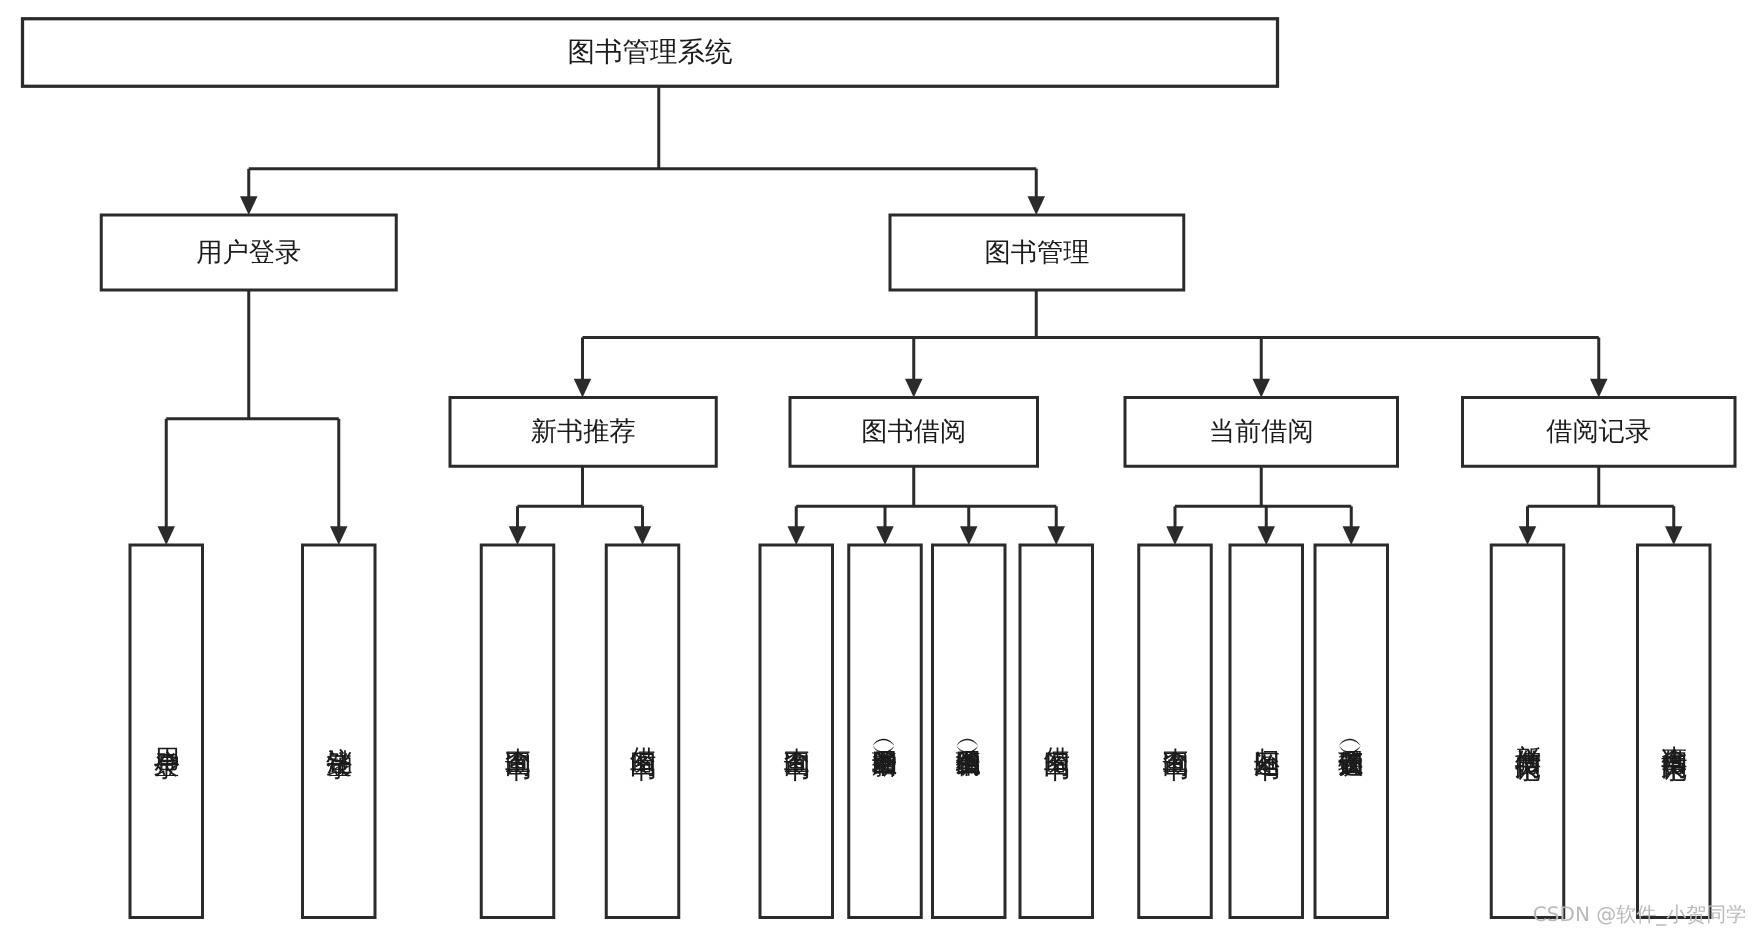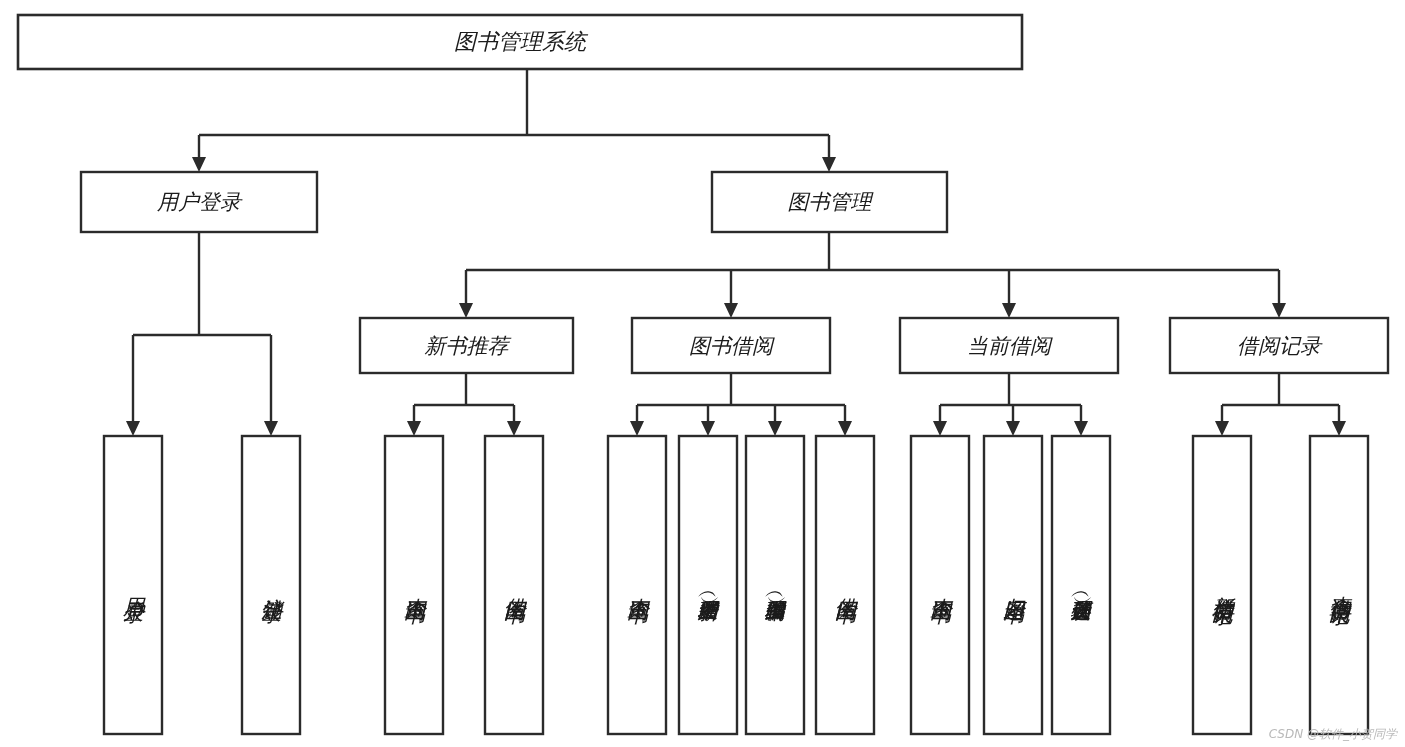--- a/index.html
+++ b/index.html
@@ -12,21 +12,20 @@
     width: 1405px;
     height: 747px;
     overflow: hidden;
     font-family: "DejaVu Sans", "Liberation Sans", sans-serif;
   }
   #diagram-root {
     position: relative;
     width: 1405px;
     height: 747px;
     background: #ffffff;
-    font-style: italic;
   }
   svg.diagram-canvas {
     position: absolute;
     left: 0;
     top: 0;
     width: 1405px;
     height: 747px;
     display: block;
   }
   .node-box {
@@ -85,21 +84,21 @@
   }
   .leaf-label.compact {
     letter-spacing: 0px;
     font-size: 20px;
   }
   .watermark {
     position: absolute;
     right: 8px;
     bottom: 4px;
     font-family: "DejaVu Sans", "Liberation Sans", sans-serif;
-    font-size: 12px;
+    font-size: 16px;
     color: #b9b9b9;
     white-space: nowrap;
     user-select: none;
   }
 </style>
 </head>
 <body>
 
 <div id="diagram-root">
 

